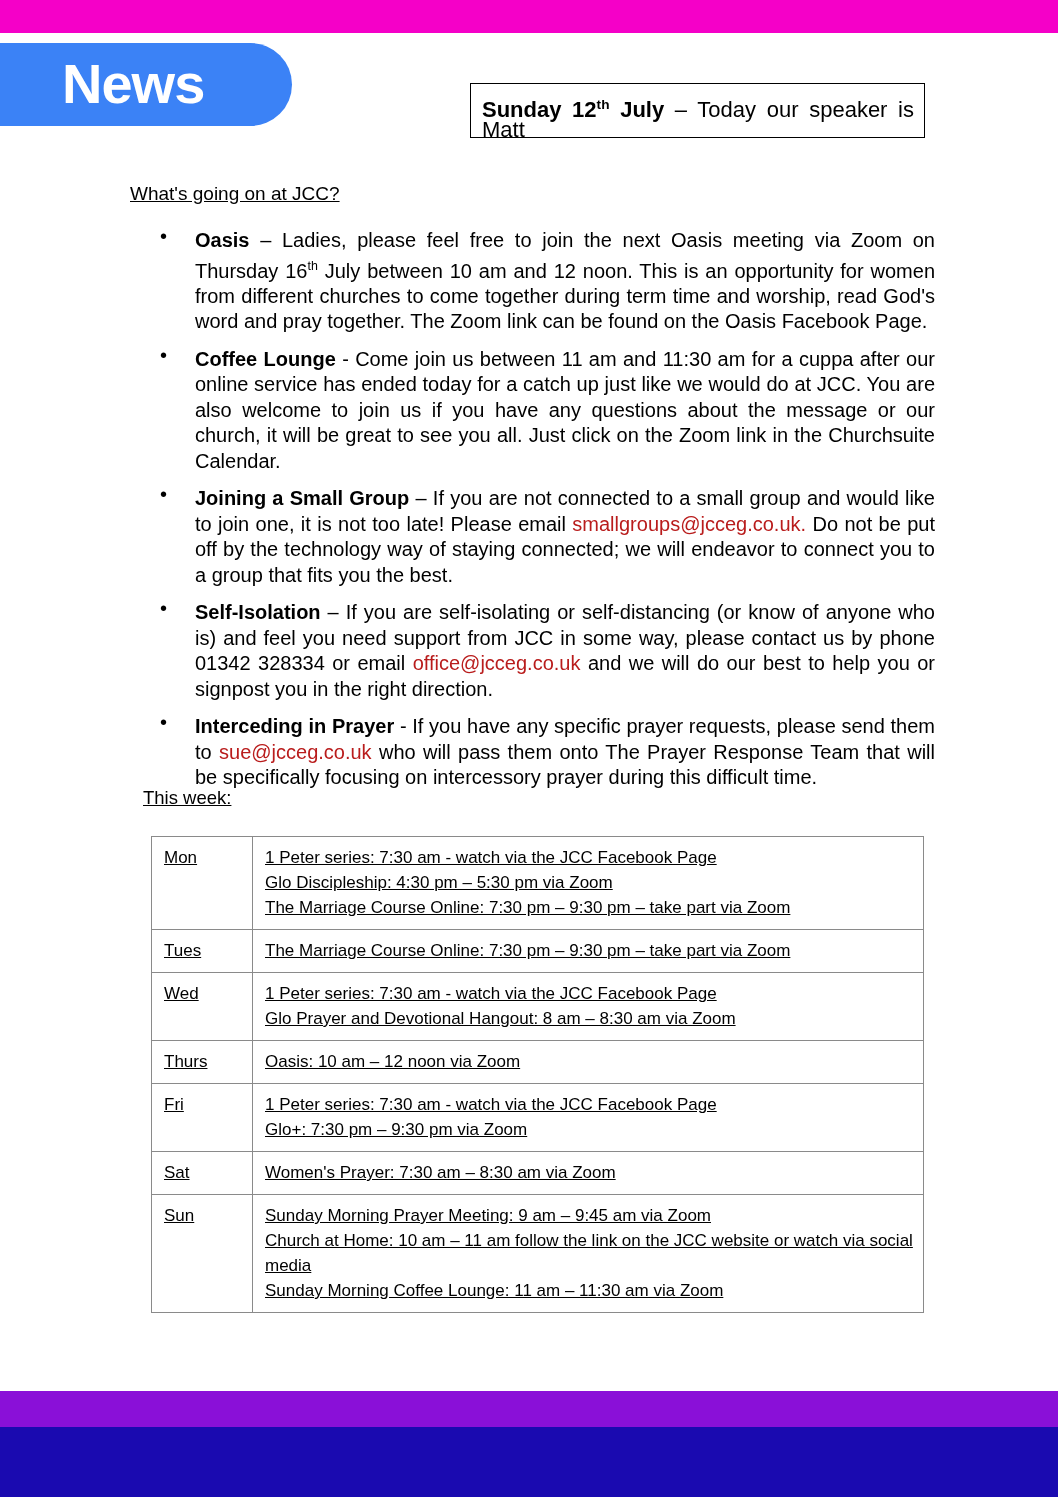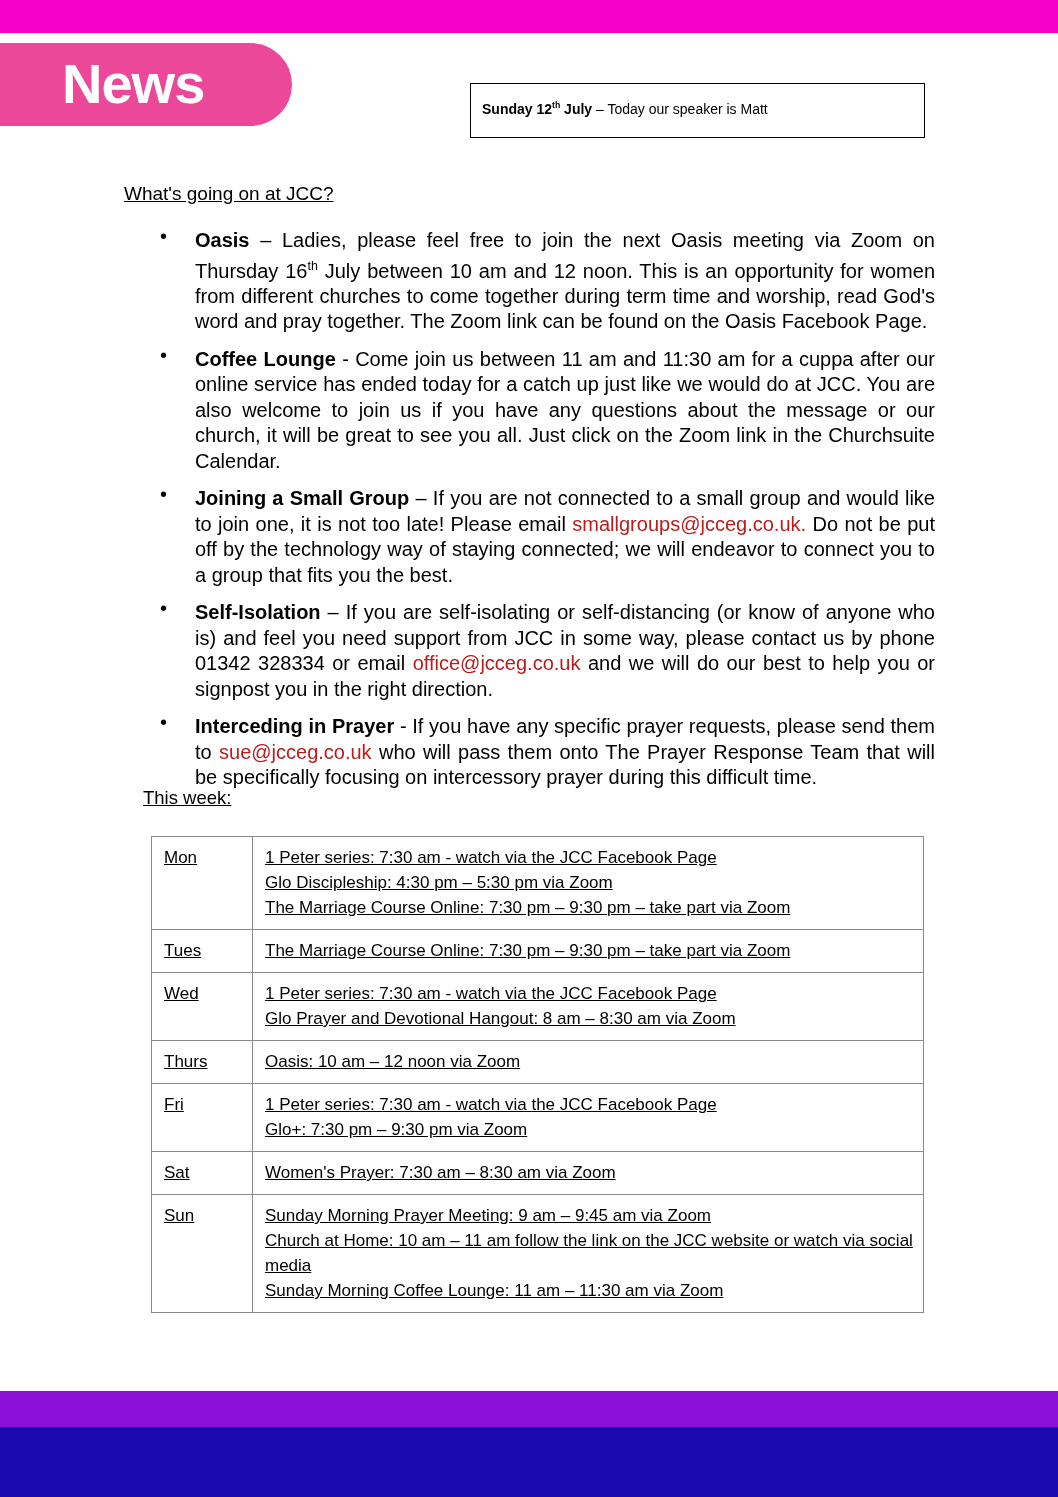--- a/index.html
+++ b/index.html
@@ -30,21 +30,21 @@
     height: 33px;
     background: #f500c8;
   }
   
   .news-pill {
     position: absolute;
     top: 43px;
     left: 0px;
     width: 292px;
     height: 83px;
-    background: #ec4899;
+    background: #3b82f6;
     border-radius: 0 60px 60px 0;
   }
   .news-pill .news-text {
     position: absolute;
     left: 62px;
     top: 8px;
     font-size: 56px;
     font-weight: bold;
     color: #ffffff;
     font-family: "Liberation Sans", sans-serif;
@@ -58,32 +58,32 @@
     width: 455px;
     height: 55px;
     border: 1.5px solid #000000;
     box-sizing: border-box;
   }
   .speaker-text {
     position: absolute;
     left: 11px;
     top: 11px;
     right: 10px;
-    font-size: 14px;
+    font-size: 22px;
     line-height: 20px;
     text-align: justify;
     font-family: "Liberation Sans", sans-serif;
   }
   .speaker-text b { font-weight: bold; }
   sup { font-size: 0.62em; vertical-align: super; }
 
   
   .heading-whats {
     position: absolute;
-    left: 124px;
+    left: 130px;
     top: 183px;
     font-size: 19px;
     text-decoration: underline;
     font-family: "Liberation Sans", sans-serif;
   }
   .bullets {
     position: absolute;
     left: 155px;
     top: 228px;
     width: 780px;

